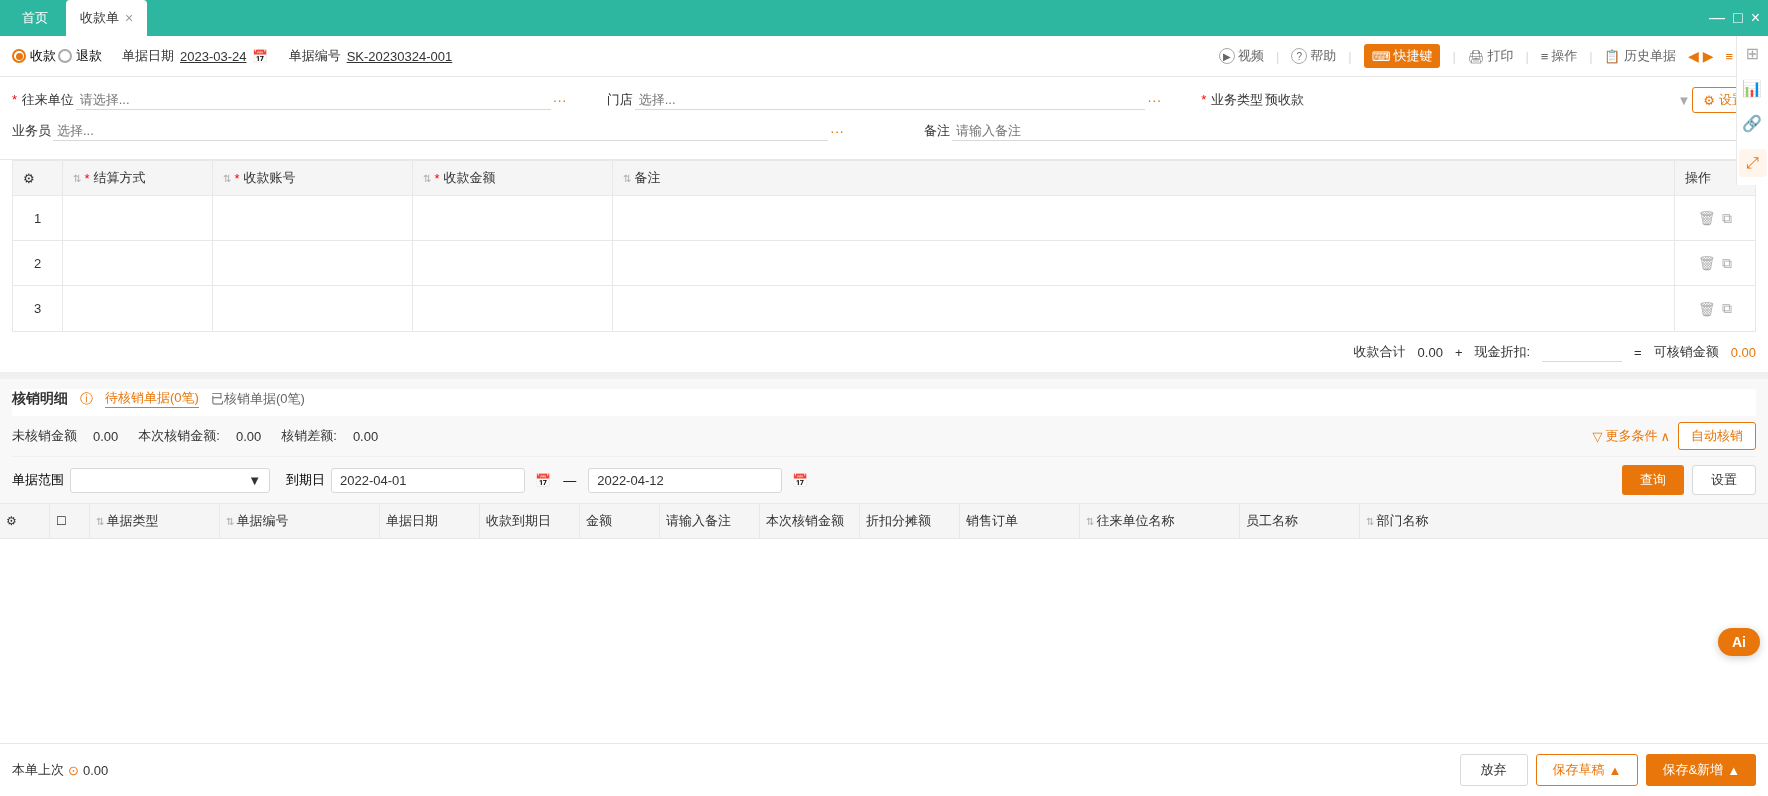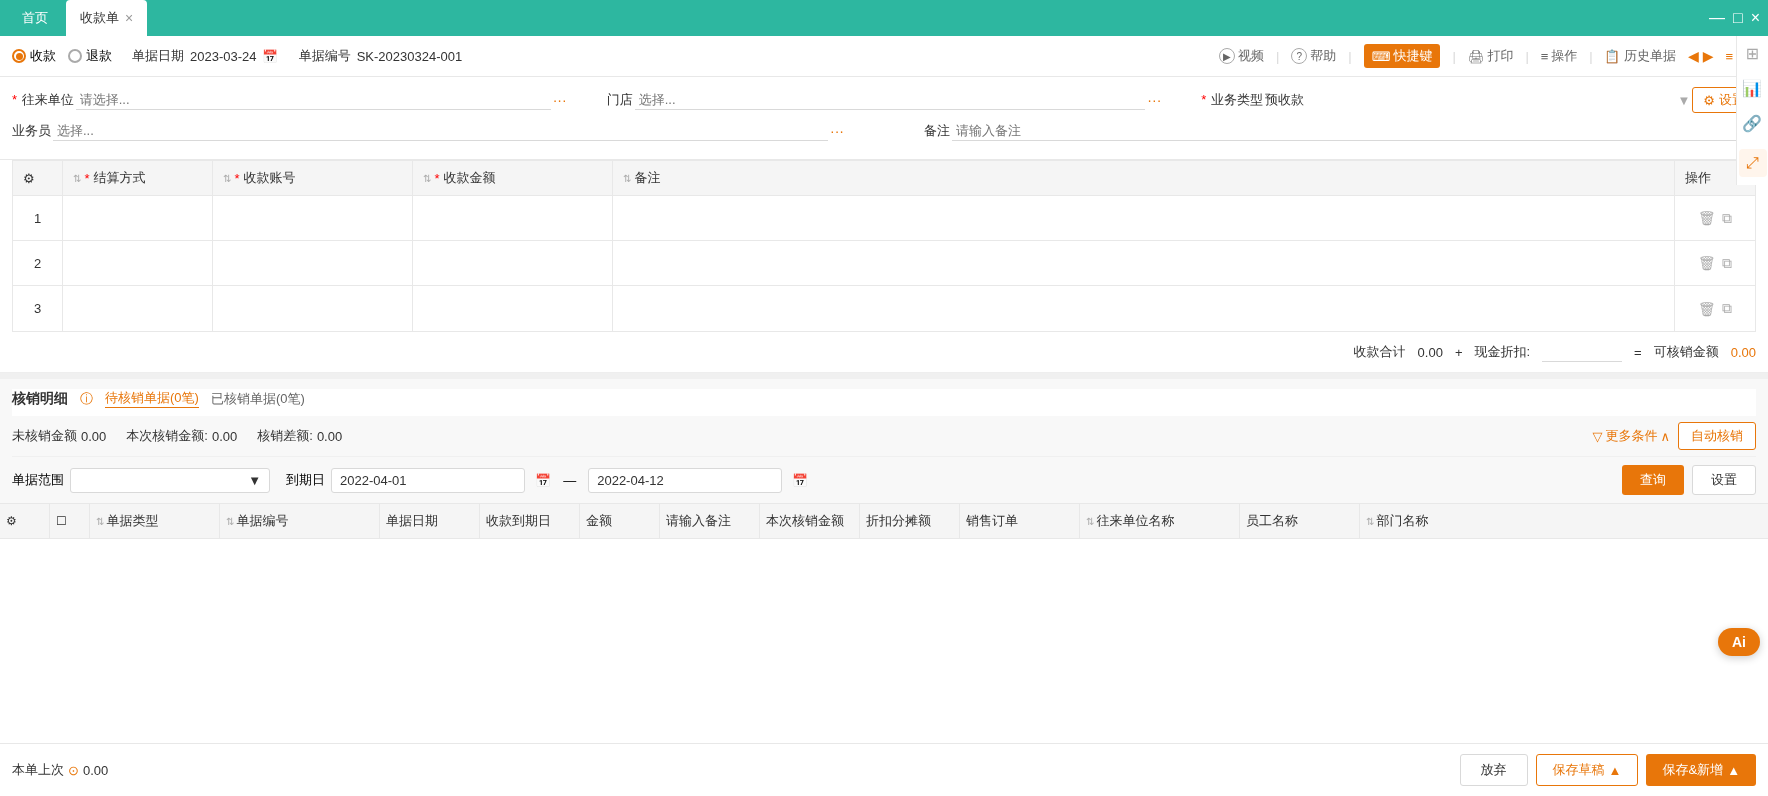--- a/index.html
+++ b/index.html
@@ -66,21 +66,21 @@
       display: flex;
       align-items: center;
       padding: 8px 12px;
       border-bottom: 1px solid #e8e8e8;
       gap: 20px;
       background: #fff;
     }
     .radio-group {
       display: flex;
       align-items: center;
-      gap: 12px;
+      gap: 2px;
     }
     .radio-item {
       display: flex;
       align-items: center;
       gap: 4px;
       cursor: pointer;
     }
     .radio-circle {
       width: 14px;
       height: 14px;
@@ -99,21 +99,21 @@
     }
     .radio-circle.unchecked {
       border-color: #aaa;
     }
     .field-group {
       display: flex;
       align-items: center;
       gap: 6px;
     }
     .field-label { color: #333; }
-    .field-value { color: #333; font-weight: normal; }
+    .field-value { color: #333; font-weight: normal; text-decoration: underline; }
     .field-icon { color: #e8760a; cursor: pointer; }
     .toolbar-right {
       margin-left: auto;
       display: flex;
       align-items: center;
       gap: 12px;
     }
     .toolbar-right-item {
       display: flex;
       align-items: center;
@@ -318,21 +318,21 @@
     }
 
     
     .stats-row {
       display: flex;
       align-items: center;
       gap: 20px;
       padding: 6px 12px;
       background: #fff;
     }
-    .stat-item { display: flex; align-items: center; gap: 4px; color: #333; font-size: 13px; }
+    .stat-item { display: flex; align-items: center; gap: 16px; color: #333; font-size: 13px; }
     .stats-right { margin-left: auto; display: flex; align-items: center; gap: 8px; }
     .filter-btn {
       color: #e8760a;
       cursor: pointer;
       font-size: 13px;
       display: flex;
       align-items: center;
       gap: 3px;
     }
     .auto-btn {

